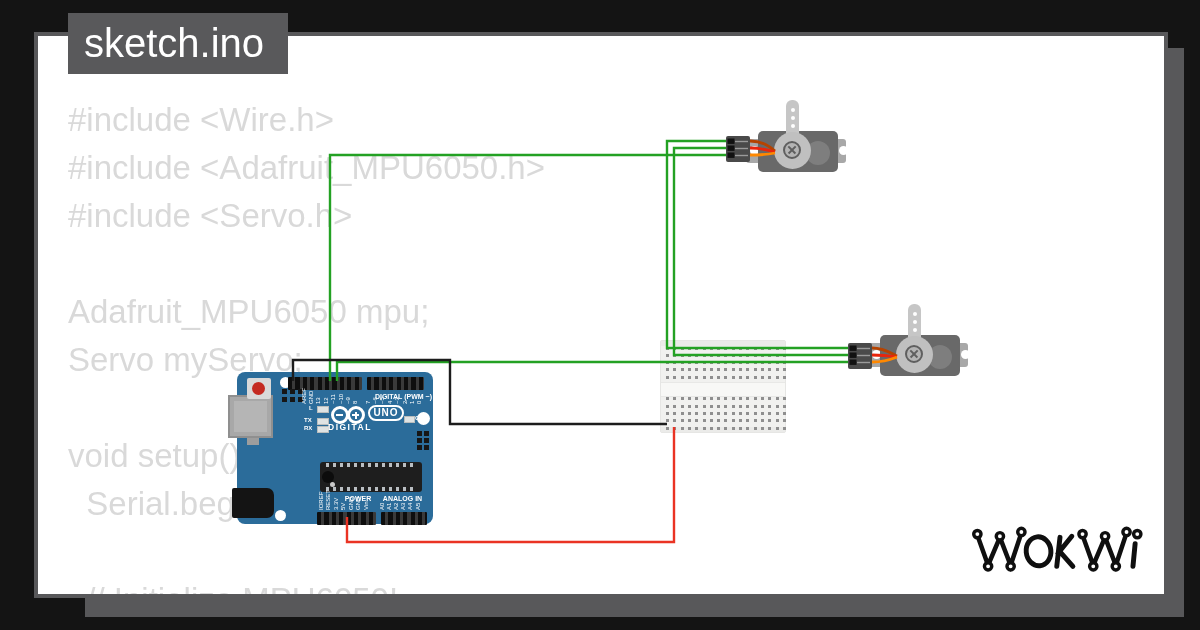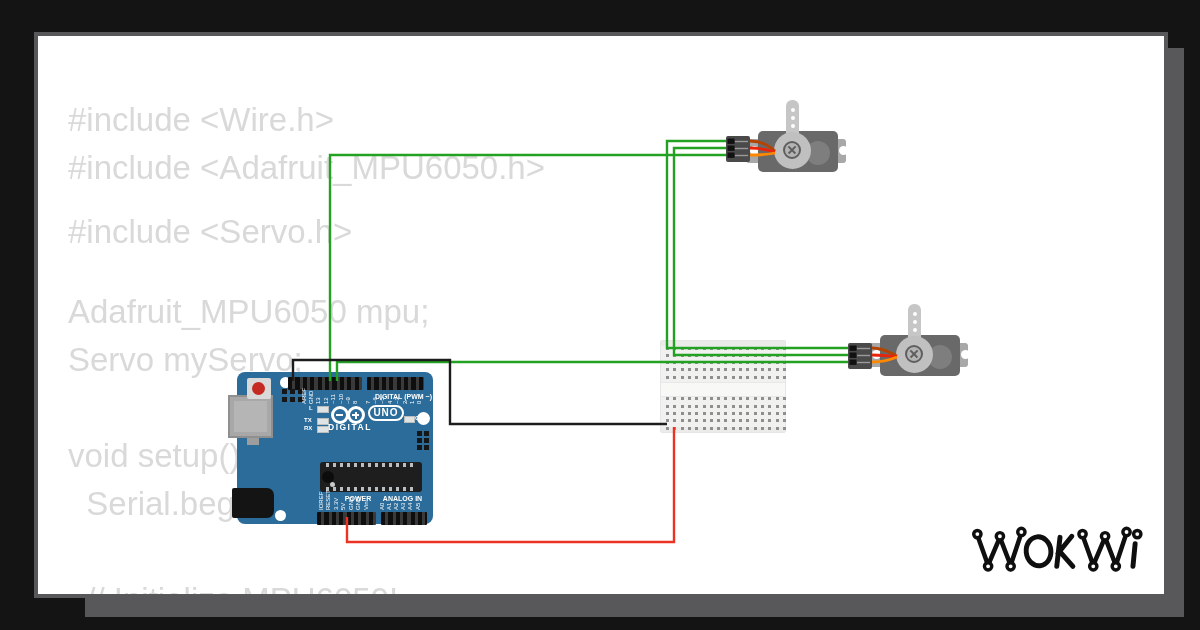--- a/index.html
+++ b/index.html
@@ -68,21 +68,21 @@
 <div id="stage">
   <div id="shadow" class="abs"></div>
   <div id="card-frame" class="abs"></div>
 
   <div id="card" class="abs">
     <div id="scene" class="abs">
 
       <div id="code-layer" class="abs">
           <div class="code-line" style="top: 96px;">#include &lt;Wire.h&gt;</div>
           <div class="code-line" style="top: 144px;">#include &lt;Adafruit_MPU6050.h&gt;</div>
-          <div class="code-line" style="top: 192px; margin-top: 16px;">#include &lt;Servo.h&gt;</div>
+          <div class="code-line" style="top: 192px;">#include &lt;Servo.h&gt;</div>
           <div class="code-line" style="top: 240px;"></div>
           <div class="code-line" style="top: 288px;">Adafruit_MPU6050 mpu;</div>
           <div class="code-line" style="top: 336px;">Servo myServo;</div>
           <div class="code-line" style="top: 384px;"></div>
           <div class="code-line" style="top: 432px;">void setup() {</div>
           <div class="code-line" style="top: 480px;">  Serial.begin(115200);</div>
           <div class="code-line" style="top: 528px;"></div>
           <div class="code-line" style="top: 576px;">  // Initialize MPU6050!</div>
         </div>
 
@@ -458,13 +458,16 @@
             <circle cx="124" cy="15" r="3.4"></circle>
           <circle cx="134" cy="43" r="3.4"></circle>
             <circle cx="144" cy="11" r="3.4"></circle>
           <circle cx="154" cy="13" r="3.4"></circle>
         </g>
       </svg>
 
     </div>
   </div>
 
+  <div id="tab" class="abs">
+    <span class="tab-text">sketch.ino</span>
+  </div>
 </div>
 
 </body></html>

